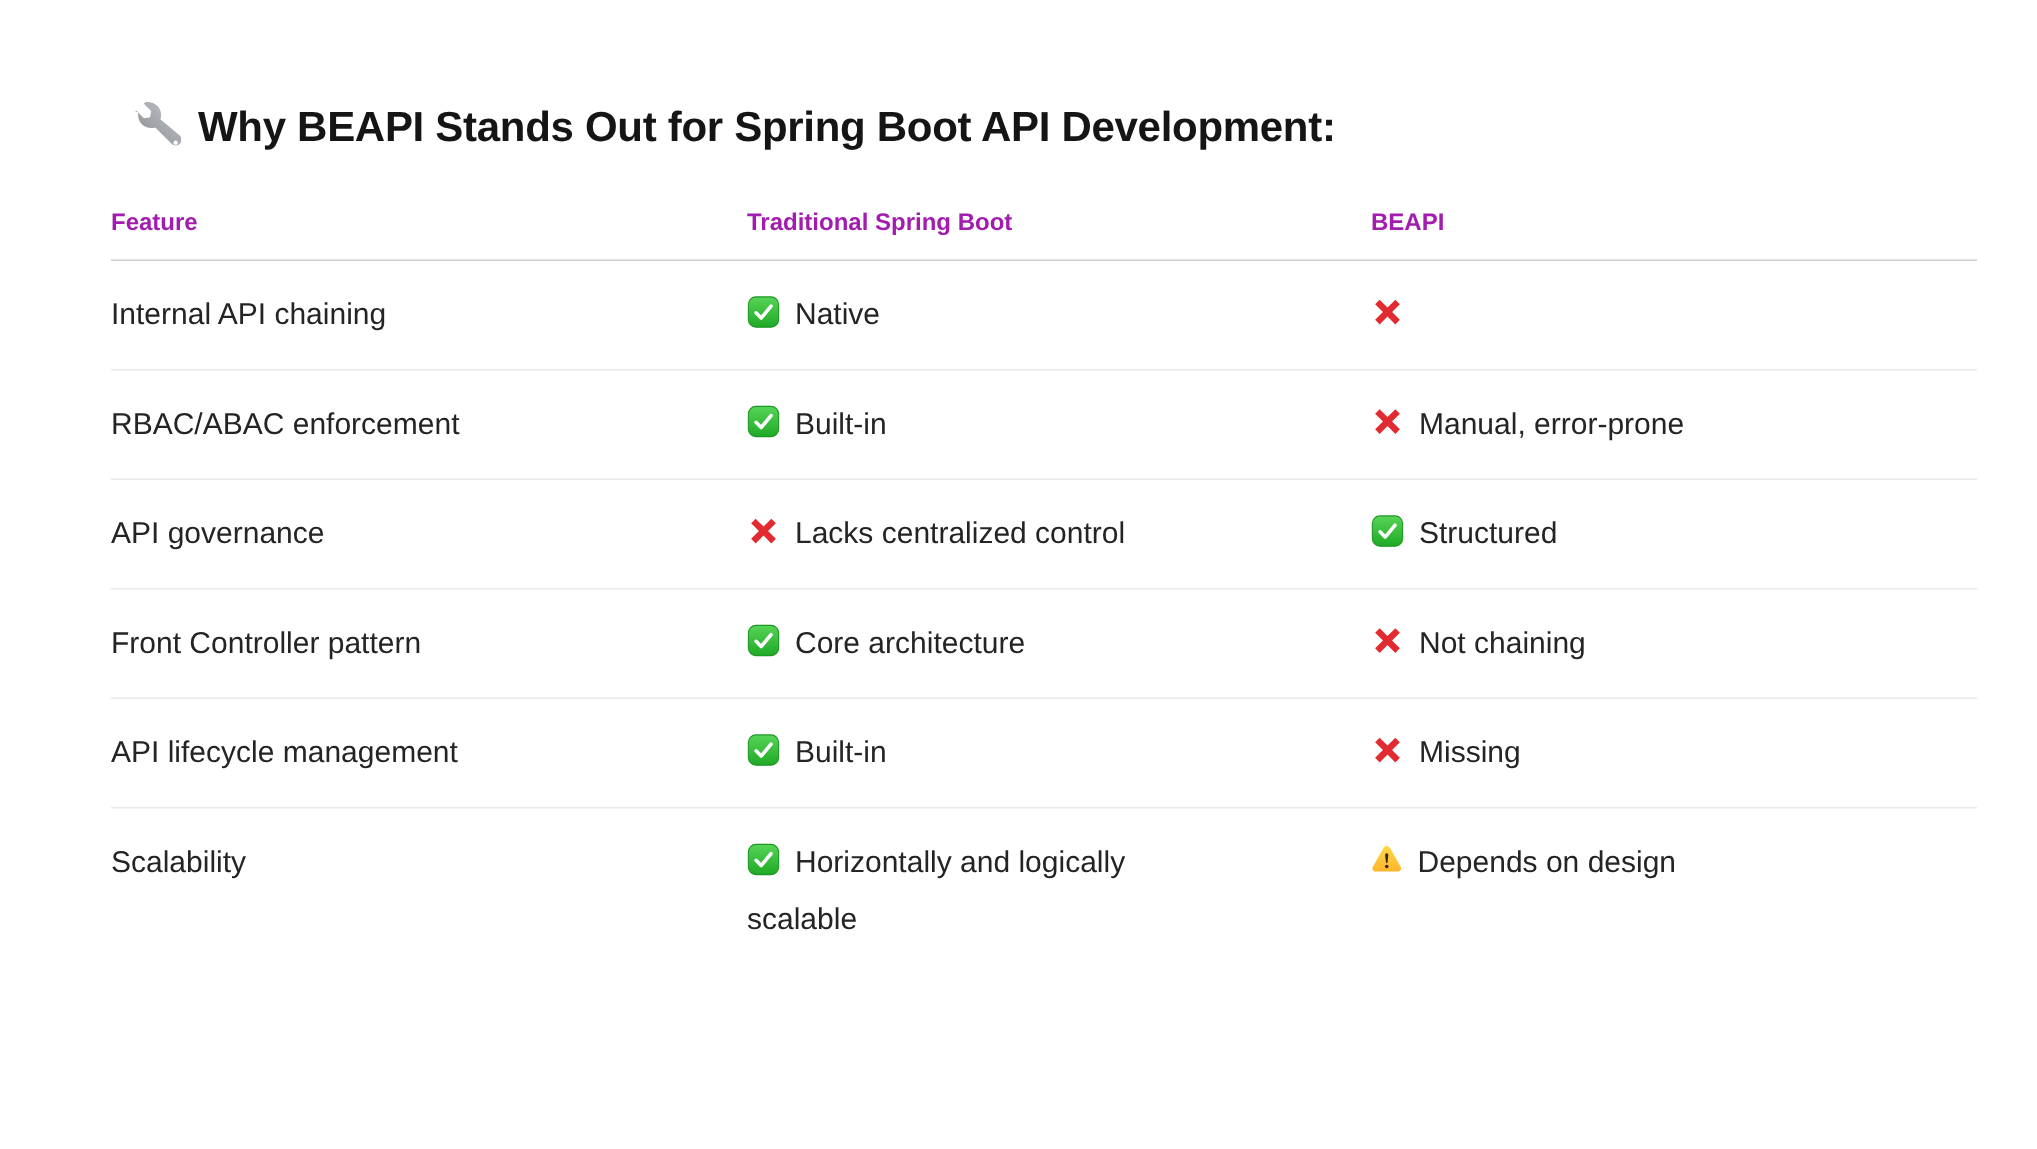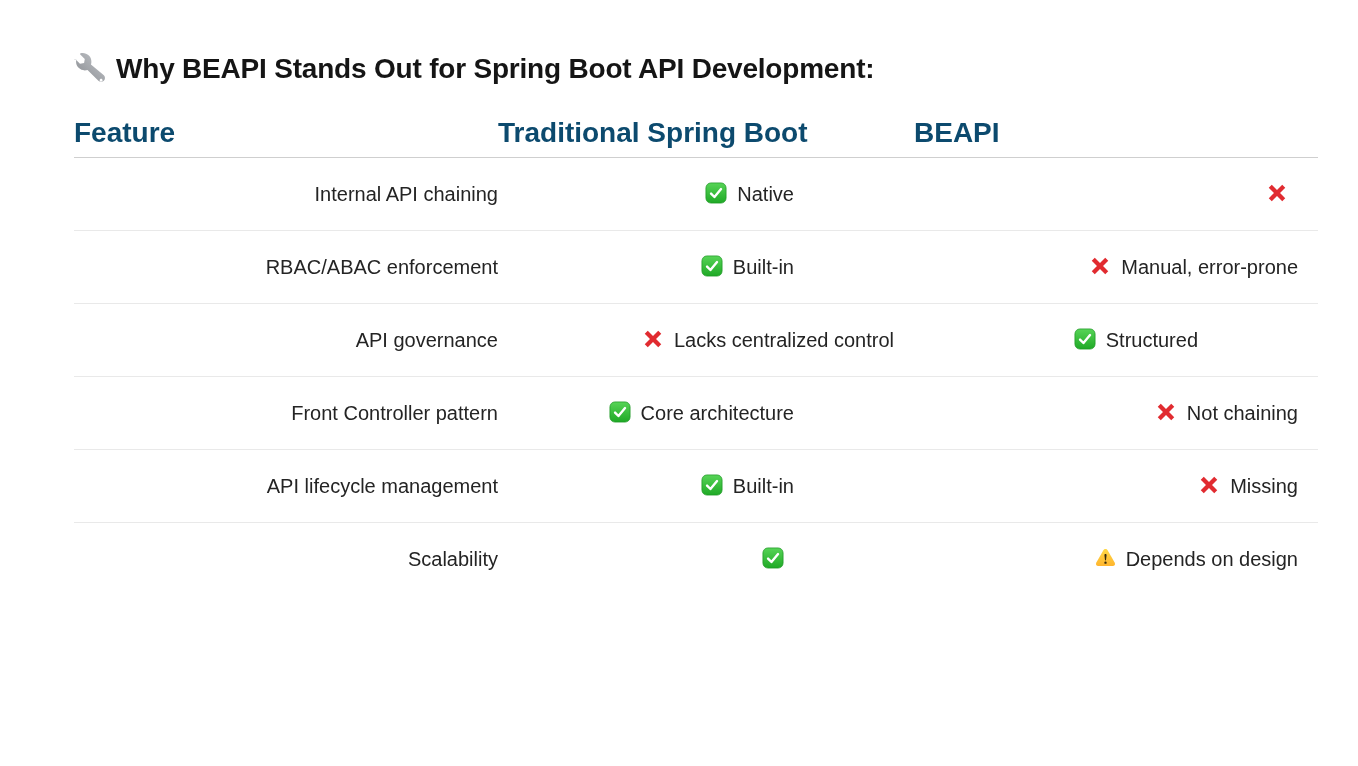--- a/index.html
+++ b/index.html
@@ -7,43 +7,42 @@
   body {
     width: 1358px; height: 766px;
     font-family: "Liberation Sans", "DejaVu Sans", sans-serif;
     color: #242424;
     overflow: hidden;
   }
   .page { padding: 52px 40px 0 74px; }
 
   
   .title-row {
-    display: flex; align-items: center; gap: 11px;
-    margin: 0; font-size: 28px; line-height: 33px; font-weight: 700;
+    display: flex; gap: 11px;
+    margin: 16px; font-size: 28px; line-height: 33px; font-weight: 700;
     color: #151515; letter-spacing: -0.2px;
   }
   .wrench { width: 31px; height: 31px; flex: 0 0 auto; }
 
   
   .ctable { margin-top: 29px; width: 1244px; }
   .thead, .trow {
     display: grid;
     grid-template-columns: 424px 416px 1fr;
   }
   .thead {
     border-bottom: 1px solid #cfcfcf;
     padding-bottom: 5px;
   }
   .th {
-    font-size: 28px; font-weight: 700; color: #0c4a6e; line-height: 38px;
+    font-size: 16px; font-weight: 700; color: #a21caf; line-height: 38px;
   }
   .trow {
     border-bottom: 1px solid #e9e9e9;
     padding: 17px 0;
-    text-align: right;
   }
   .trow:last-child { border-bottom: none; }
   .cell { font-size: 20px; line-height: 38px; color: #242424; }
   .col2 { padding-right: 120px; } 
   .col3 { padding-right: 20px; }
   .emoji {
     display: inline-block; width: 22px; height: 22px;
     vertical-align: -3px; margin-right: 10px;
   }
   .emoji.warn { width: 21px; height: 21px; vertical-align: -2px; }
@@ -154,20 +153,20 @@
             </svg></span><span>Built-in</span></div>
       <div class="cell col3"><span class="emoji"><svg class="esvg" viewBox="0 0 24 24">
               <use href="#sym-cross"></use>
             </svg></span><span>Missing</span></div>
     </div>
 
     <div class="trow">
       <div class="cell col1">Scalability</div>
       <div class="cell col2"><span class="emoji"><svg class="esvg" viewBox="0 0 24 24">
               <use href="#sym-check"></use>
-            </svg></span></div>
+            </svg></span><span>Horizontally and logically scalable</span></div>
       <div class="cell col3"><span class="emoji warn"><svg class="esvg" viewBox="0 0 24 24">
               <use href="#sym-warning"></use>
             </svg></span><span>Depends on design</span></div>
     </div>
 
   </div>
 </div>
 
 </body></html>

